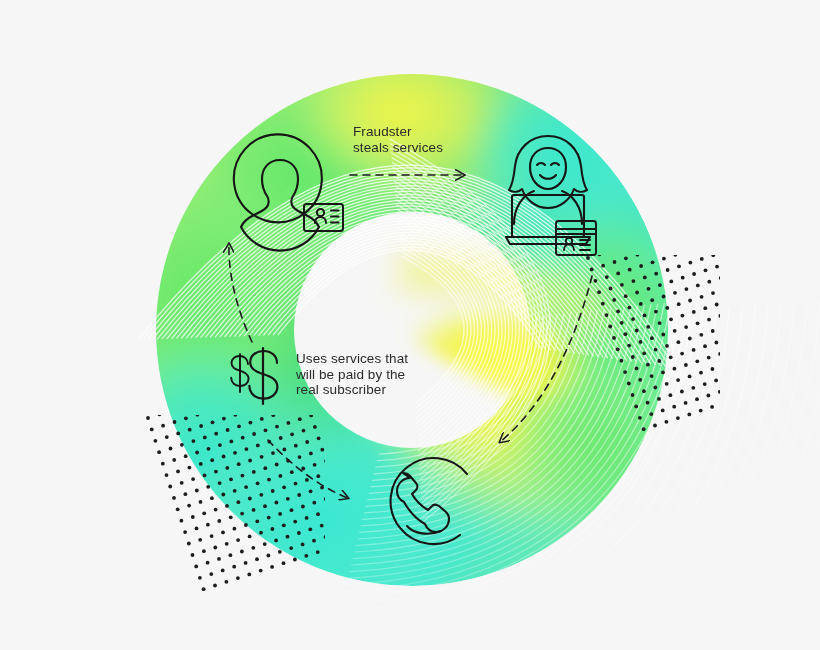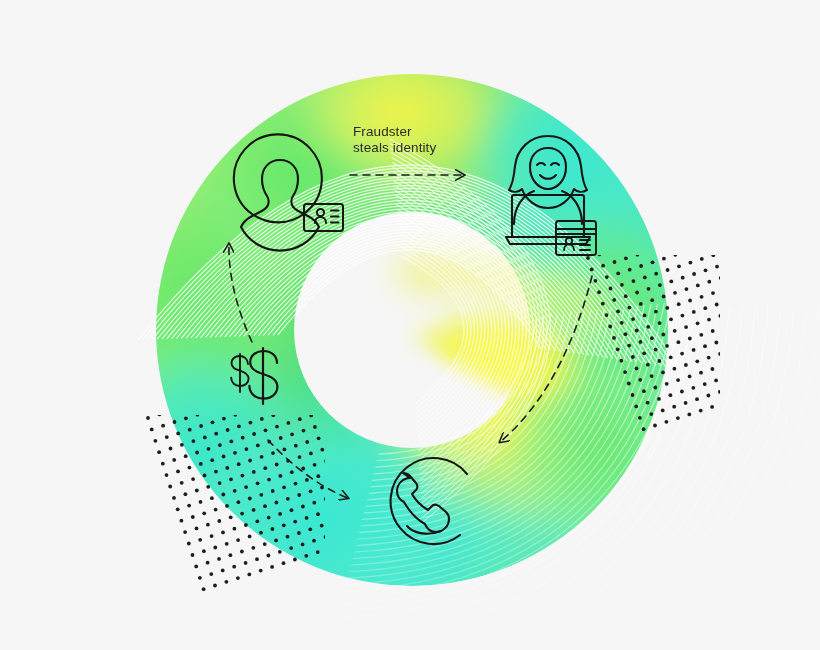--- a/index.html
+++ b/index.html
@@ -800,16 +800,19 @@
 
     <g fill="none" stroke="#1c1c1c" stroke-width="1.6" stroke-linecap="round">
       <path d="M 350 175 L 464 175" stroke-dasharray="7 6" marker-end="url(#ah)"></path>
       <path d="M 592 276 C 576 340 546 404 500 442" stroke-dasharray="7 6" marker-end="url(#ah)"></path>
       <path d="M 268 440 C 294 468 322 488 348 498" stroke-dasharray="7 6" marker-end="url(#ah)"></path>
       <path d="M 252 342 C 238 312 228 276 229 244" stroke-dasharray="7 6" marker-end="url(#ah)"></path>
     </g>
   </svg>
 
   <div class="lbl" id="lbl-fraudster">Fraudster
-steals identity</div>
-
+steals services</div>
+
+  <div class="lbl" id="lbl-services">Uses services that
+will be paid by the
+real subscriber</div>
 
 </div>
 
 </body></html>

